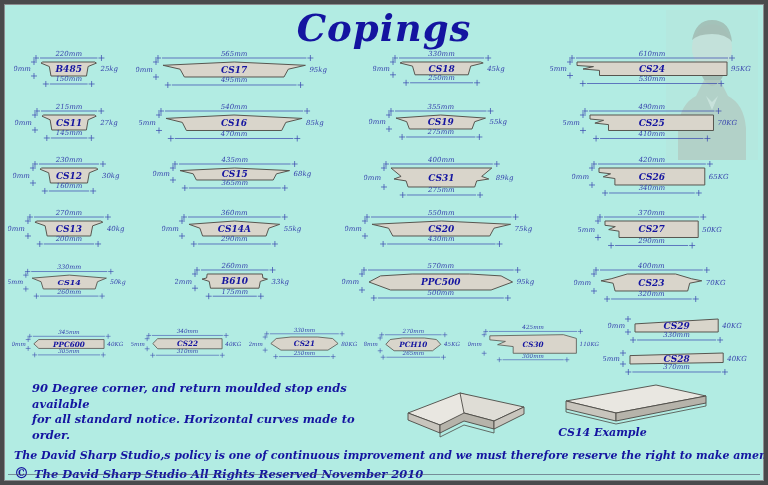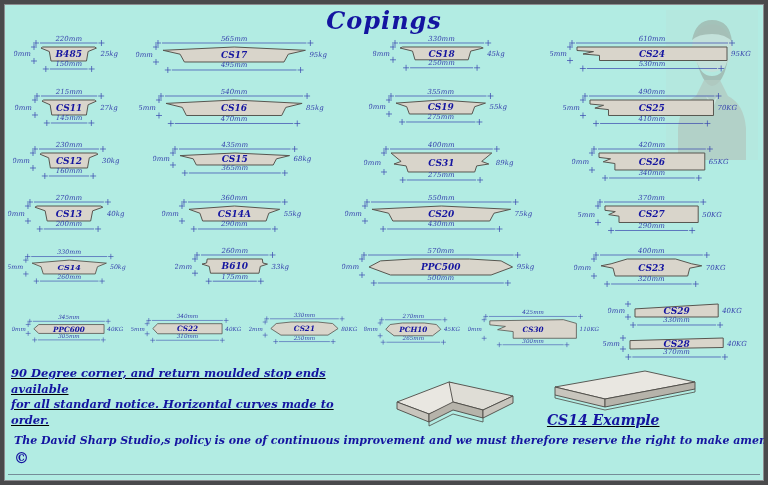--- a/index.html
+++ b/index.html
@@ -10,21 +10,21 @@
     margin:0 auto;
     background:var(--bg,#b2ece3);
     border:4px solid #4a4a4c;
     box-shadow:inset 0 0 0 1px #8d8d90;
     overflow:hidden;
     font-family:"DejaVu Serif", serif;
   }
   .title{
     margin:2px 0 0 0;
     text-align:center;
-    font-size:24px;
+    font-size:37px;
     font-style:italic;
     font-weight:bold;
     color:var(--accent,#1414a0);
     letter-spacing:1px;
   }
   .grid{
     display:grid;
     grid-template-columns:17% 27% 28% 28%;
     padding:0 4px;
     position:relative;z-index:2;
@@ -33,29 +33,29 @@
   .bottomrow{
     display:flex;align-items:center;justify-content:space-between;
     padding:0 8px;height:62px;position:relative;z-index:2;
   }
   .stack{display:flex;flex-direction:column;align-items:center;gap:0;}
   svg text{font-family:"DejaVu Serif", serif;}
   .dimtxt{font-size:7px;font-style:italic;fill:var(--dim,#3743ad);}
   .nametxt{font-size:9px;font-style:italic;font-weight:bold;fill:var(--accent,#1414a0);}
   .dimline{stroke:var(--dim,#3743ad);stroke-width:0.7;fill:none;}
   .profile{fill:var(--pfill,#d9d5cb);stroke:var(--pstroke,#57554f);stroke-width:1;}
-  .lower{display:flex;align-items:flex-end;padding:4px 14px 0 7px;text-decoration:underline;}
+  .lower{display:flex;align-items:flex-start;padding:4px 14px 0 28px;}
   .note{
     width:46%;
     font-size:11.5px;font-style:italic;font-weight:bold;
     color:var(--accent,#1414a0);line-height:1.35;
   }
   .examples{display:flex;align-items:flex-end;gap:26px;margin-left:40px;}
   .ex-col{display:flex;flex-direction:column;align-items:flex-start;}
-  .ex-label{font-size:14px;font-style:italic;font-weight:bold;color:var(--accent,#1414a0);margin-top:1px;}
+  .ex-label{font-size:11px;font-style:italic;font-weight:bold;color:var(--accent,#1414a0);margin-top:1px;}
   .footer{padding:6px 10px 0 10px;color:var(--accent,#1414a0);}
   .policy{font-size:11px;font-style:italic;font-weight:bold;white-space:nowrap;}
   .copyline{font-size:11.5px;font-style:italic;font-weight:bold;margin-top:4px;display:flex;align-items:center;gap:5px;}
   .copysym{font-size:15px;font-weight:bold;line-height:1;}
   .portrait{position:absolute;top:6px;right:6px;z-index:1;opacity:.55;}
   .bottomline{position:absolute;left:4px;right:4px;bottom:6px;height:1px;background:#4d4d66;opacity:.6;}
 </style>
 </head>
 <body>
 
@@ -727,17 +727,18 @@
         </svg>
         <div class="ex-label">CS14 Example</div>
       </div>
     </div>
   </div>
 
   <div class="footer">
     <div class="policy">The David Sharp Studio,s policy is one of continuous improvement and we must therefore  reserve the right to make amendments to specifications without notice:-</div>
     <div class="copyline">
       <span class="copysym">©</span>
+      <span>The David Sharp Studio All Rights Reserved November 2010</span>
     </div>
   </div>
 
   <div class="bottomline"></div>
 </div>
 
 </body></html>

